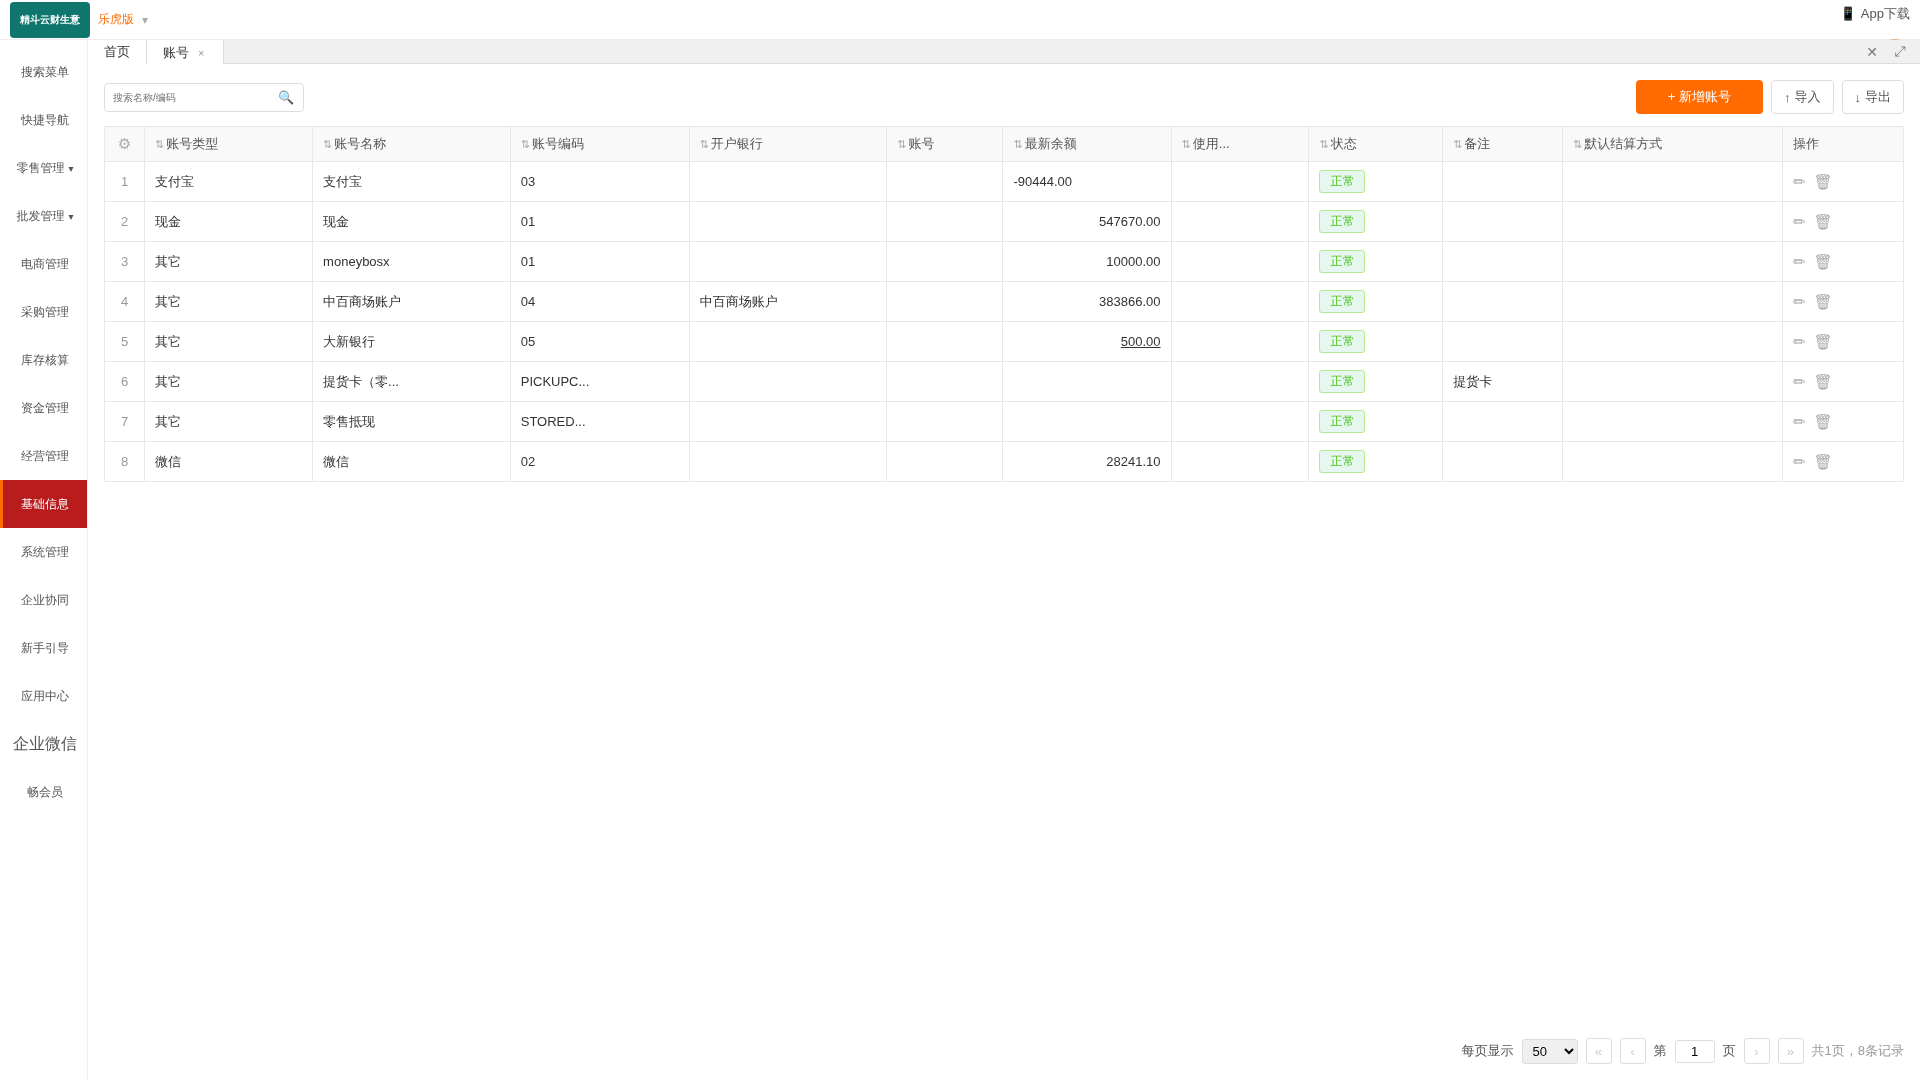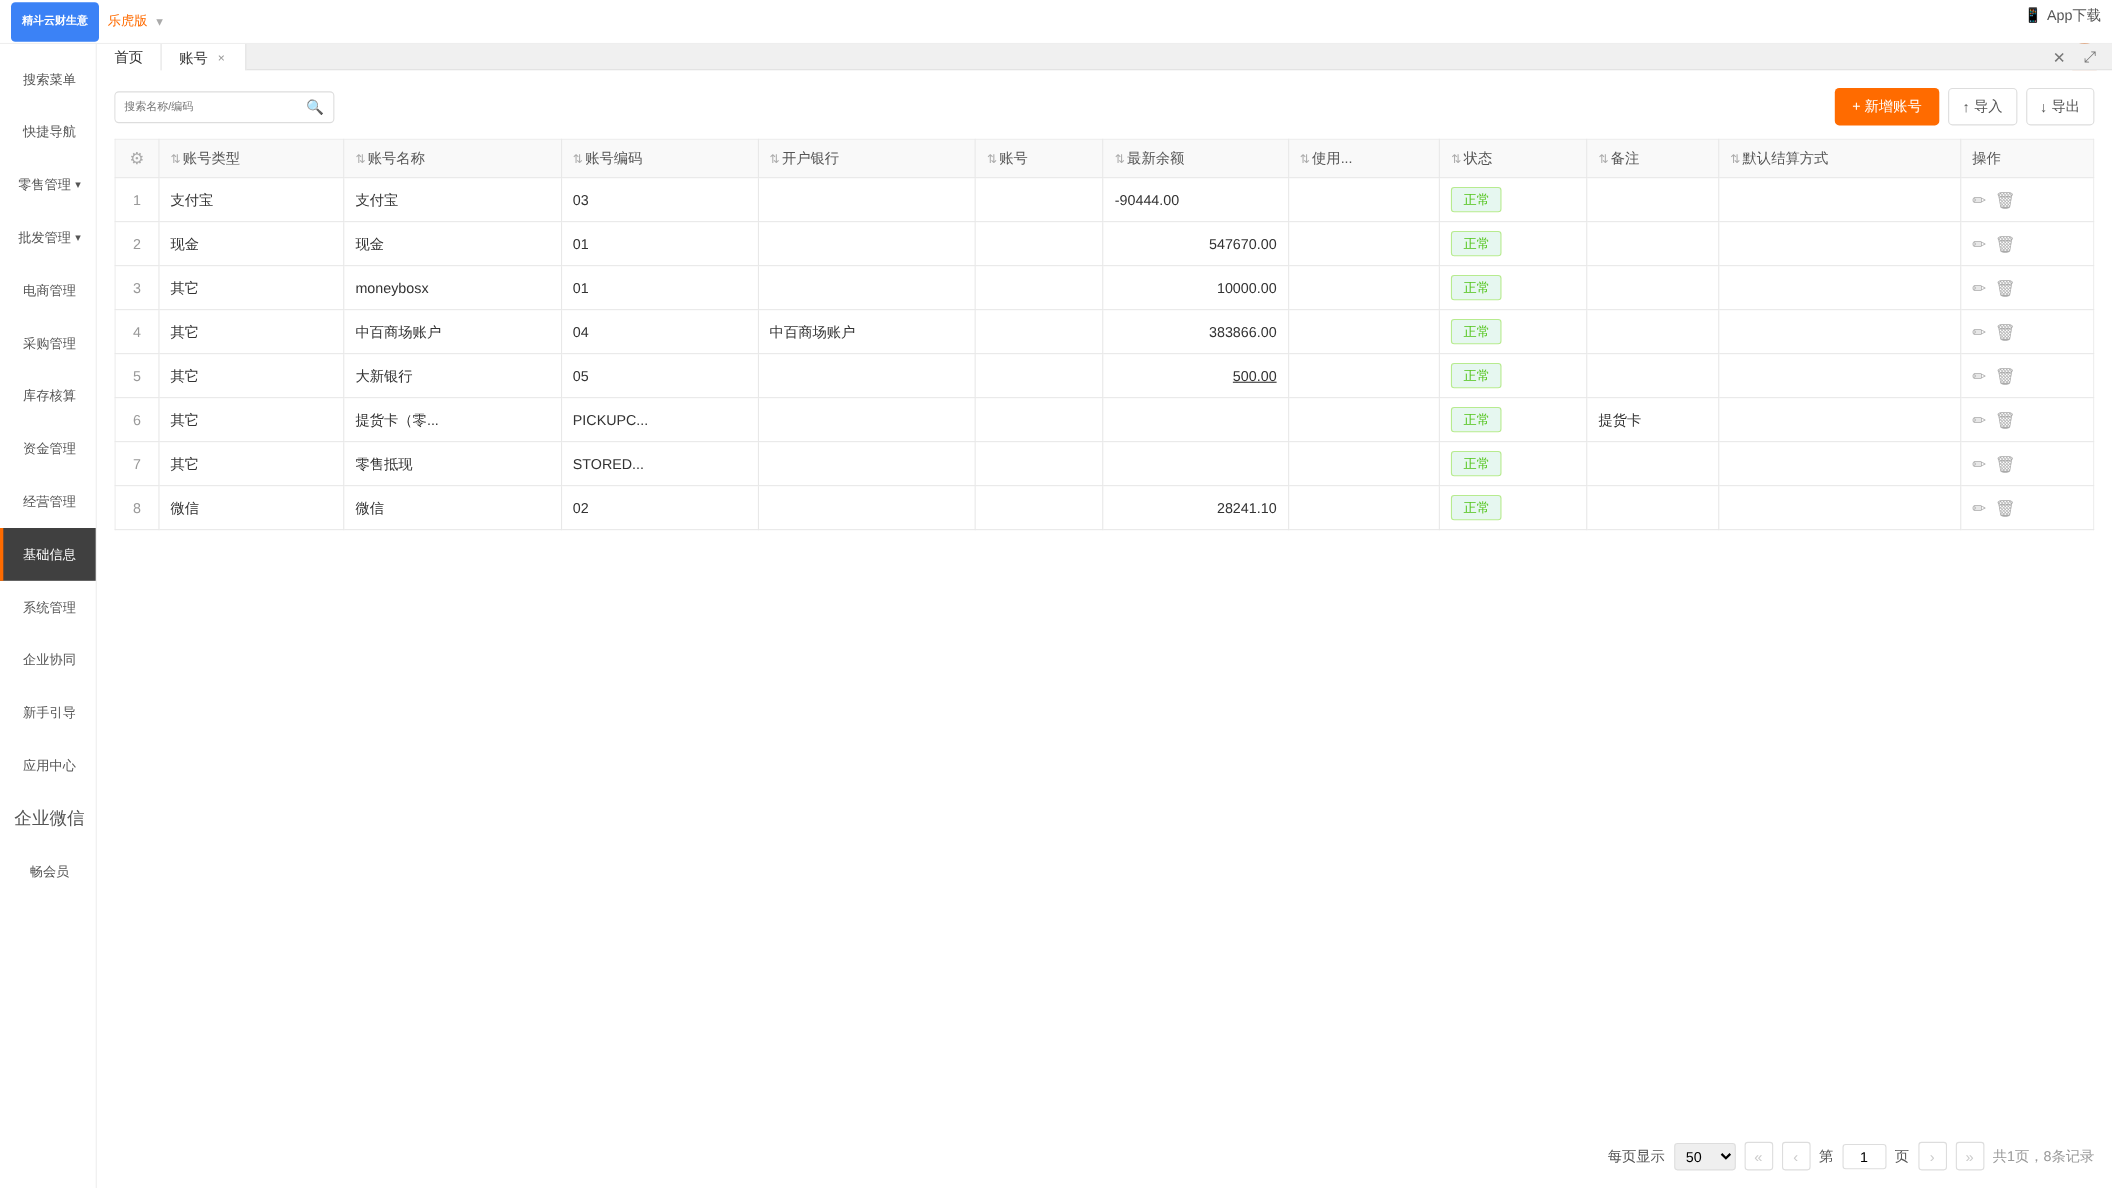--- a/index.html
+++ b/index.html
@@ -12,21 +12,21 @@
       display: flex;
       align-items: center;
       justify-content: space-between;
       padding: 0 10px;
       border-bottom: 1px solid #eee;
       flex-shrink: 0;
     }
     .topbar-left { display: flex; align-items: center; gap: 8px; }
     .logo-area {
       width: 80px; height: 36px;
-      background: #3b82f6;
+      background: #0f766e;
       border-radius: 4px;
       display: flex; align-items: center; justify-content: center;
       color: white; font-size: 11px; font-weight: bold;
     }
     .logo-sub { font-size: 12px; color: #ff6b00; }
     .topbar-right { display: flex; align-items: flex-end; gap: 16px; flex-direction: column; }
     .topbar-right .msg-btn, .topbar-right .app-btn {
       display: flex; align-items: center; gap: 4px;
       font-size: 13px; color: #555; cursor: pointer;
       position: relative;
@@ -63,21 +63,21 @@
       align-items: center;
       justify-content: center;
       height: 48px;
       font-size: 13px;
       color: #555;
       cursor: pointer;
       padding: 4px 0;
       border-left: 3px solid transparent;
       gap: 2px;
     }
-    .sidebar-item.active { background: #404040; color: white; border-left-color: #ff6b00; }
+    .sidebar-item.active { background: #b91c1c; color: white; border-left-color: #ff6b00; }
     .sidebar-item.has-arrow { flex-direction: row; justify-content: center; gap: 4px; }
     .sidebar-arrow { font-size: 10px; }
 
     
     .content-area {
       flex: 1;
       display: flex;
       flex-direction: column;
       overflow: hidden;
     }
@@ -166,21 +166,21 @@
       border: none;
       padding: 6px 8px;
       cursor: pointer;
       color: #aaa;
     }
     .toolbar-right { display: flex; gap: 8px; }
     .btn-add {
       background: #ff6b00;
       color: white;
       border: none;
-      padding: 7px 16px;
+      padding: 7px 32px;
       border-radius: 4px;
       font-size: 13px;
       cursor: pointer;
       display: flex; align-items: center; gap: 4px;
     }
     .btn-import, .btn-export {
       background: white;
       border: 1px solid #ddd;
       padding: 7px 12px;
       border-radius: 4px;

